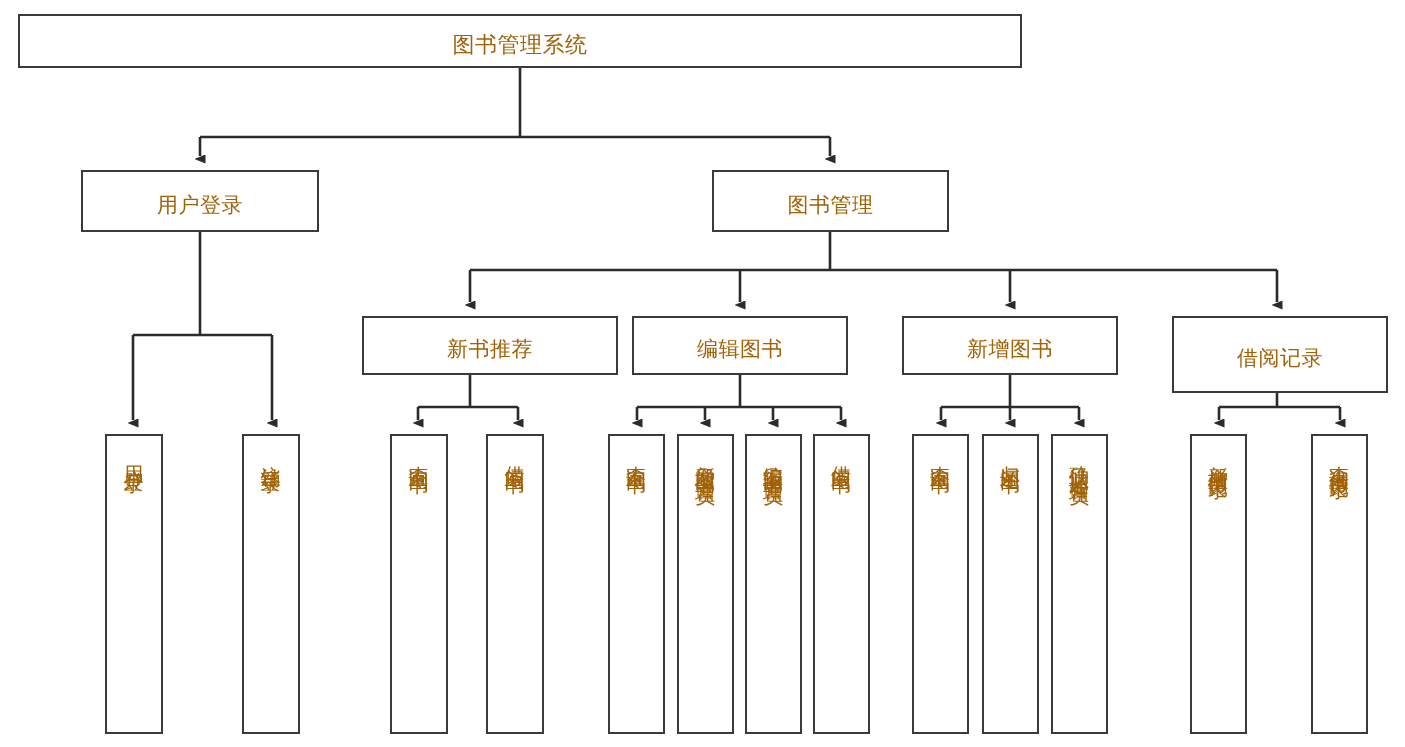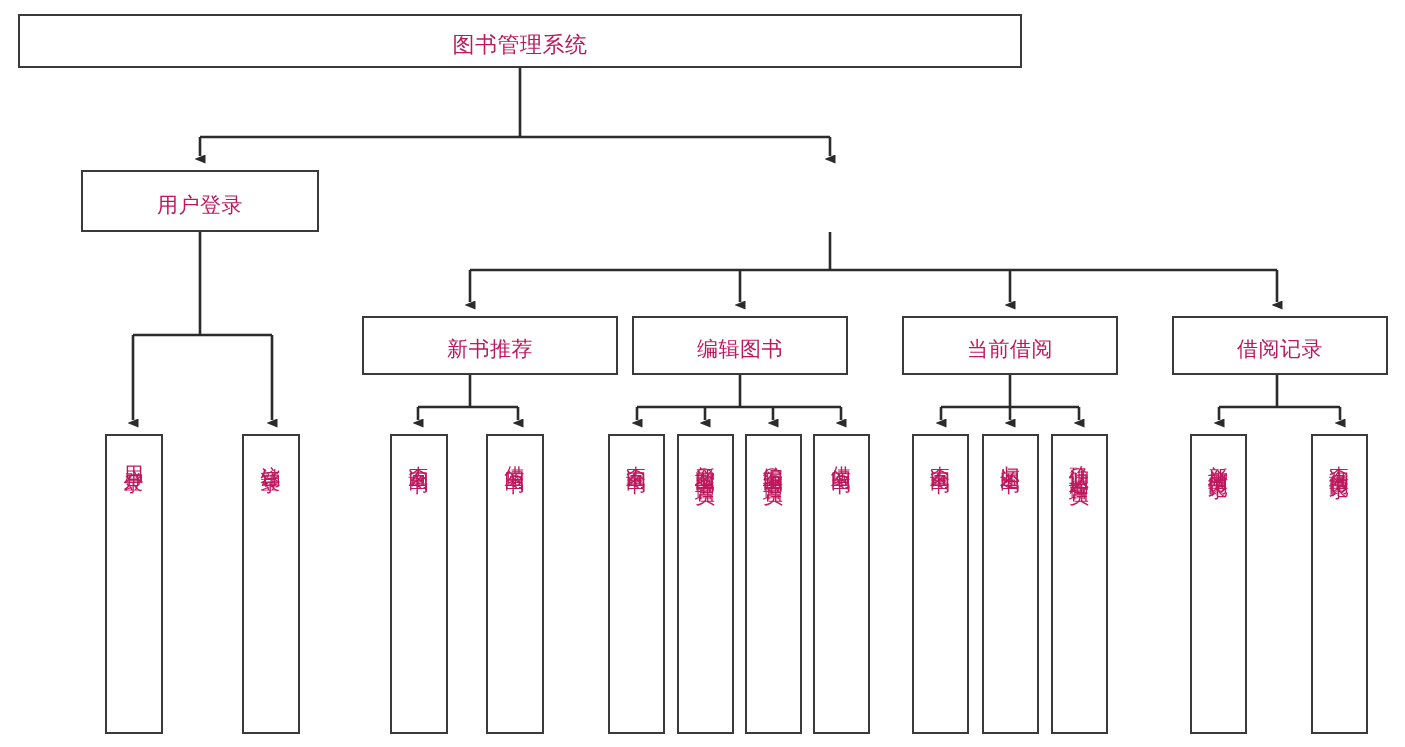--- a/index.html
+++ b/index.html
@@ -33,21 +33,21 @@
     border: 2px solid #3a3a3a;
     background: #ffffff;
     display: flex;
     align-items: center;
     justify-content: center;
     text-align: center;
   }
   .node .label {
     font-size: 21px;
     line-height: 1.15;
-    color: #be185d;
+    color: #a16207;
     letter-spacing: 0.5px;
     white-space: nowrap;
     margin-top: 8px;
   }
   .node.leaf .label {
     writing-mode: vertical-rl;
     text-orientation: upright;
     white-space: normal;
     letter-spacing: 3px;
     font-size: 20px;
@@ -125,31 +125,34 @@
     </g>
   </svg>
 
   <div class="node root" style="left: 18px; top: 14px; width: 1004px; height: 54px;">
     <span class="label">图书管理系统</span>
   </div>
 
   <div class="node" style="left: 81px; top: 170px; width: 238px; height: 62px;">
     <span class="label">用户登录</span>
   </div>
+  <div class="node" style="left: 712px; top: 170px; width: 237px; height: 62px;">
+    <span class="label">图书管理</span>
+  </div>
 
   <div class="node" style="left: 362px; top: 316px; width: 256px; height: 59px;">
     <span class="label">新书推荐</span>
   </div>
   <div class="node" style="left: 632px; top: 316px; width: 216px; height: 59px;">
     <span class="label">编辑图书</span>
   </div>
   <div class="node" style="left: 902px; top: 316px; width: 216px; height: 59px;">
-    <span class="label">当前借阅</span>
+    <span class="label">新增图书</span>
   </div>
-  <div class="node" style="left: 1172px; top: 316px; width: 216px; height: 59px;">
+  <div class="node" style="left: 1172px; top: 316px; width: 216px; height: 77px;">
     <span class="label">借阅记录</span>
   </div>
 
   <div class="node leaf" style="left: 105px; top: 434px; width: 58px; height: 300px;">
     <span class="label">用户登录</span>
   </div>
   <div class="node leaf" style="left: 242px; top: 434px; width: 58px; height: 300px;">
     <span class="label">注销登录</span>
   </div>
   <div class="node leaf" style="left: 390px; top: 434px; width: 58px; height: 300px;">

